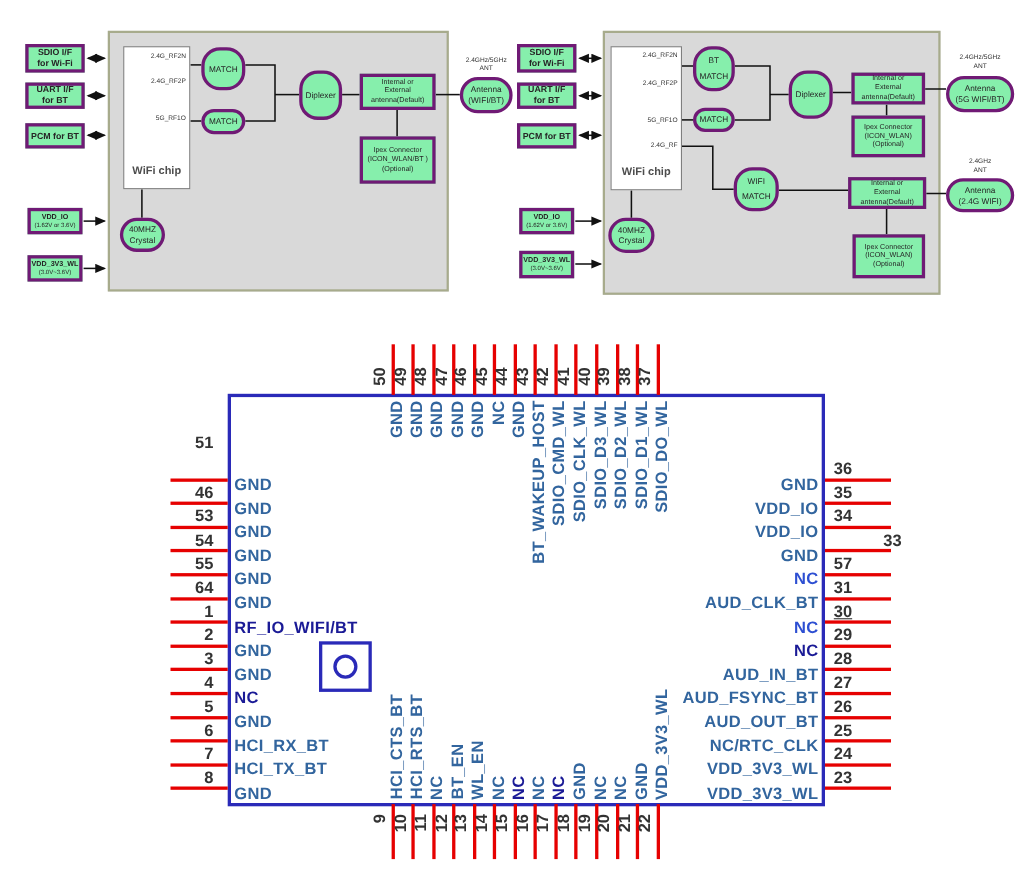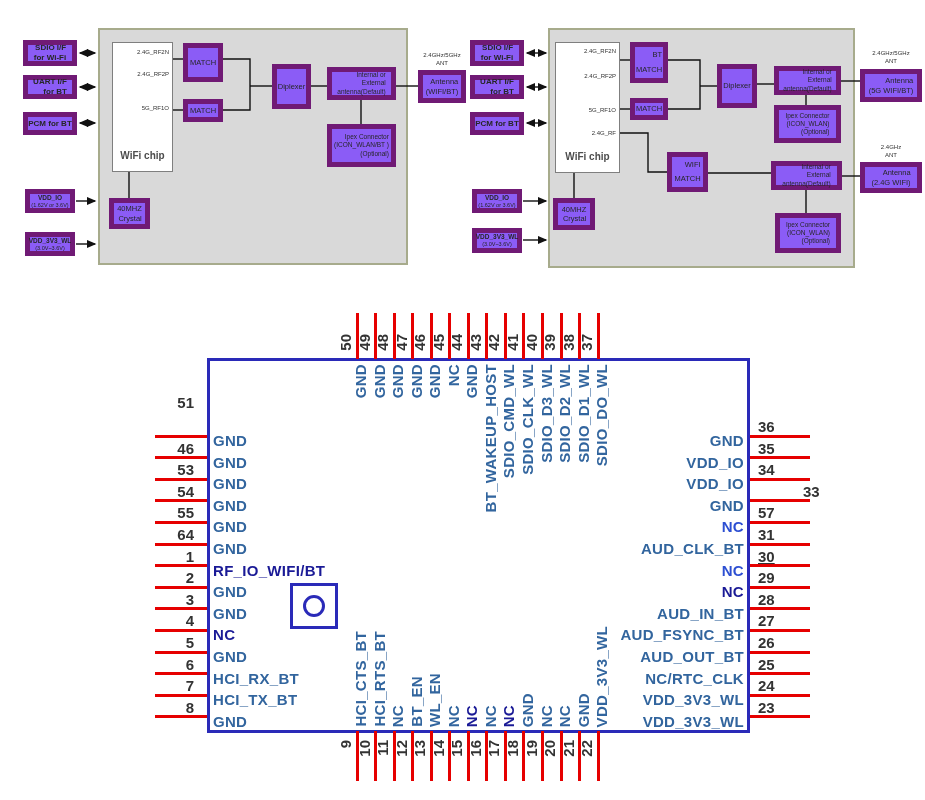--- a/index.html
+++ b/index.html
@@ -1,24 +1,24 @@
 <!DOCTYPE html>
 <html style="--red: #e60000; --blue: #32659e; --navy: #1a1a96; --royal: #2d4fd2; --num: #333333; --cborder: #2a2ab8;"><head>
 <meta charset="utf-8">
 <style>
   html,body{margin:0;padding:0;background:#ffffff;}
   #app{position:relative;width:925px;height:800px;background:#fff;overflow:hidden;
        font-family:"Liberation Sans",sans-serif;}
   
   .panel{position:absolute;background:#d9d9d9;border:2px solid #a7ab8c;box-sizing:border-box;z-index:0;}
-  .bx{position:absolute;background:#8b5cf6;border:5px solid #701a75;box-sizing:border-box;
-      display:flex;align-items:center;justify-content:center;text-align:right;
+  .bx{position:absolute;background:#86efac;border:3px solid #701a75;box-sizing:border-box;
+      display:flex;align-items:center;justify-content:center;text-align:center;
       white-space:pre-line;color:#262626;z-index:2;line-height:1.25;}
   .f8{font-size:8px;font-weight:bold;}
-  .f75{font-size:7.5px;}
+  .f75{font-size:7.5px;border-radius:17px;}
   .f65{font-size:6.5px;}
   .tall{line-height:1.9;}
   .vddbox{flex-direction:column;}
   .vddbox .t{font-size:6.5px;font-weight:bold;}
   .vddbox .s{font-size:5.5px;}
   .chipbox{position:absolute;background:#fff;border:1px solid #7f7f7f;box-sizing:border-box;z-index:2;}
   .port{position:absolute;right:3px;font-size:6px;color:#333;white-space:nowrap;}
   .chiptitle{position:absolute;bottom:10px;width:100%;text-align:center;
              font-size:10px;font-weight:bold;color:#4d4d4d;}
   .cap{position:absolute;text-align:center;font-size:6px;color:#333;

